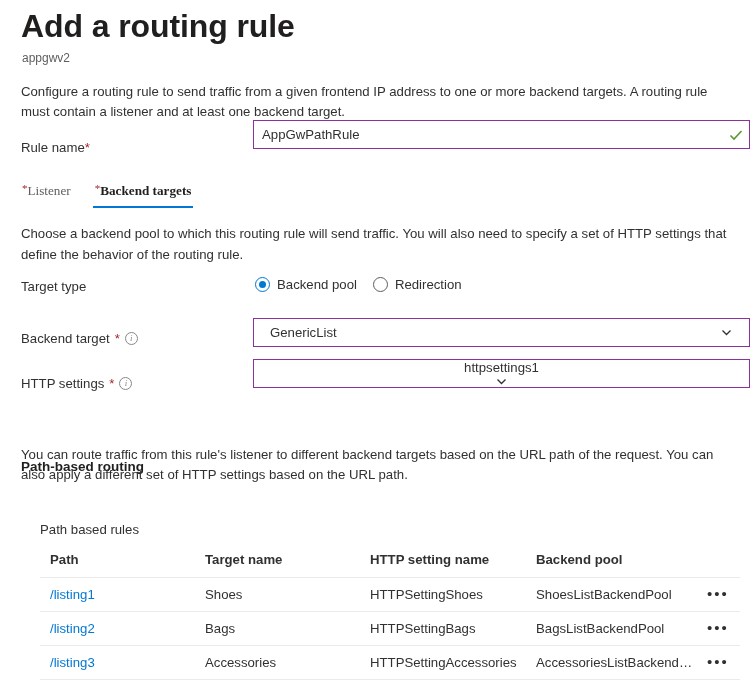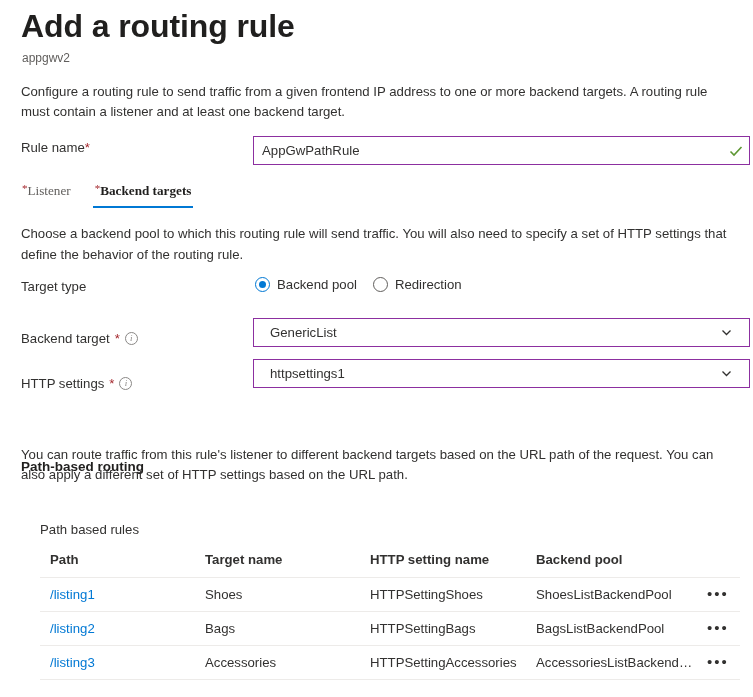--- a/index.html
+++ b/index.html
@@ -55,21 +55,21 @@
     top: 140px;
     font-size: 13.2px;
     color: #323130;
   }
   .req { color: #a4262c; font-size: 13.2px; }
   .req-sm { color: #a4262c; font-size: 11px; vertical-align: top; line-height: 1; }
 
   .rulename-field {
     position: absolute;
     left: 253px;
-    top: 136px;
+    top: 120px;
     width: 497px;
     height: 29px;
     border: 1px solid #8c2fa0;
     background: #fff;
     display: flex;
     align-items: center;
   }
   .rulename-field input {
     border: none;
     outline: none;
@@ -208,21 +208,21 @@
     border: 1px solid #8c2fa0;
     background: #fff;
     display: flex;
     align-items: center;
     padding: 0 16px;
     cursor: pointer;
     font-size: 13.2px;
     color: #323130;
   }
   .dd-backendtarget { top: 318px; }
-  .dd-httpsettings  { top: 359px; }
+  .dd-httpsettings  { top: 359px; flex-direction: column; }
   .dd-value { flex: 1; }
   .chev { flex: none; display: flex; align-items: center; }
 
   
   .pbr-title {
     position: absolute;
     left: 21px;
     top: 418px;
     font-size: 13.5px;
     font-weight: 600;

